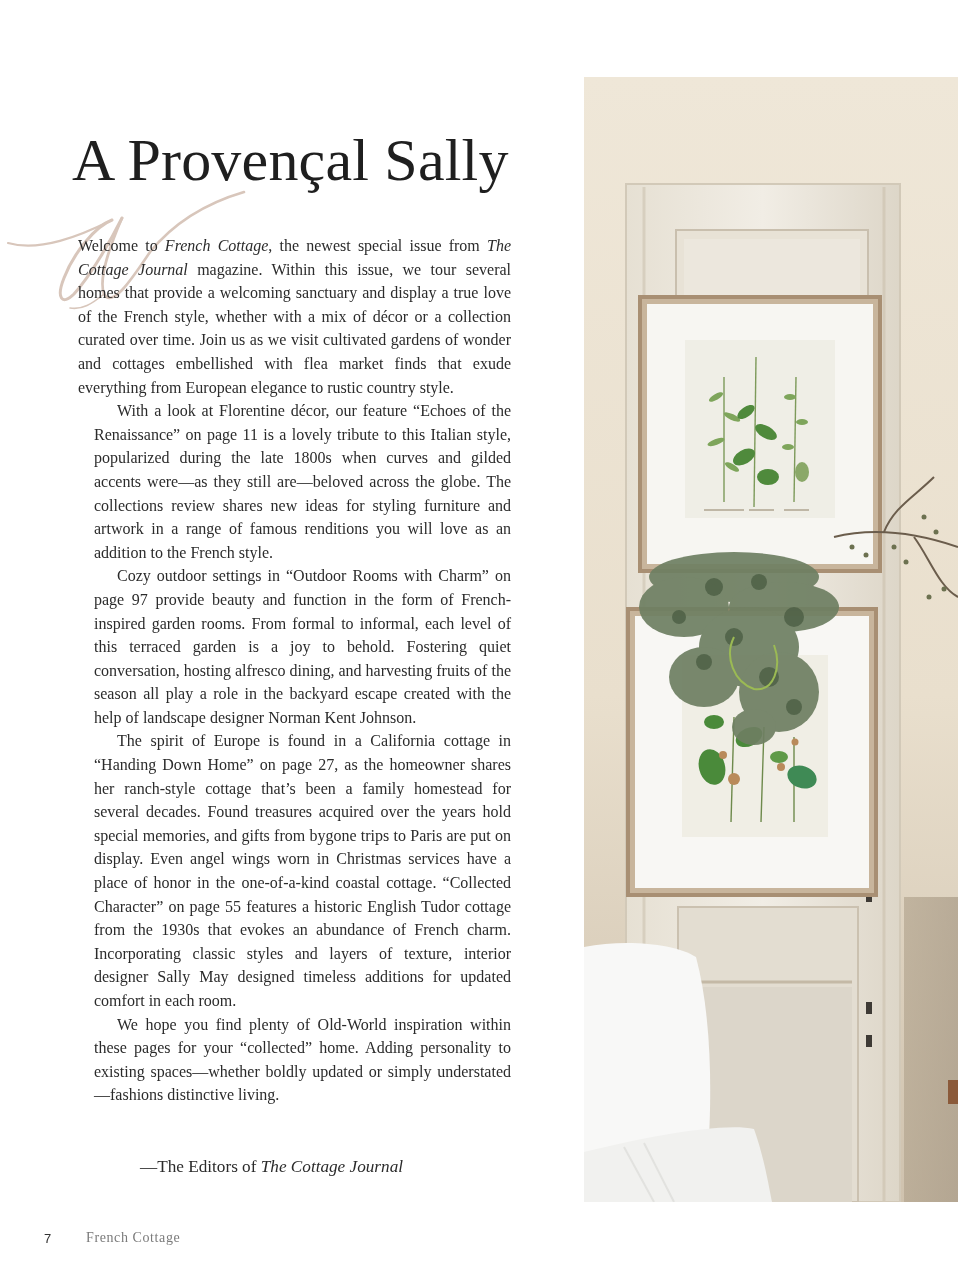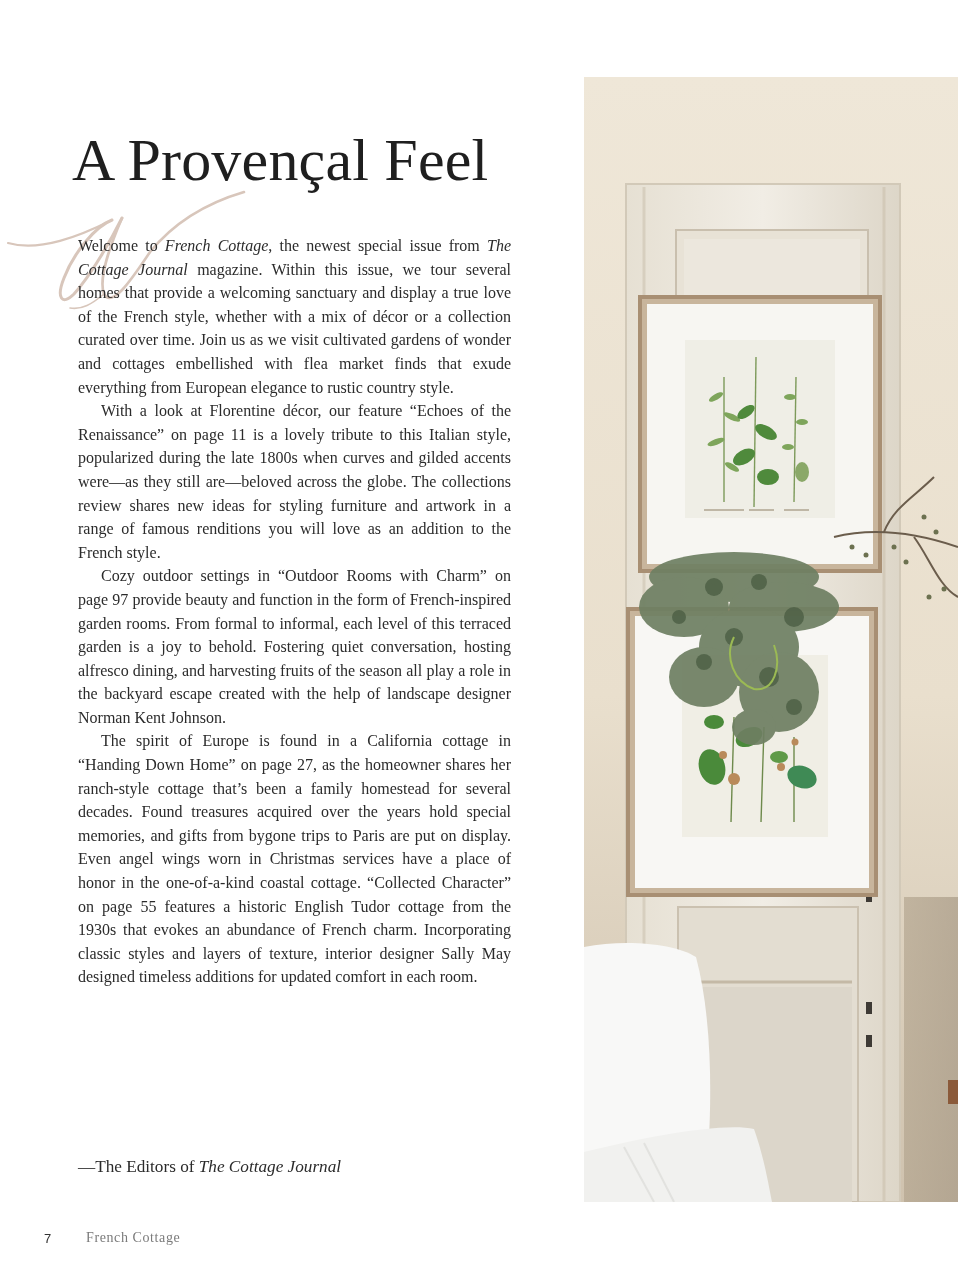--- a/index.html
+++ b/index.html
@@ -17,61 +17,62 @@
       position: absolute; left: 0; top: 186px; width: 260px; height: 130px;
       pointer-events: none;
     }
 
     .article {
       position: absolute; left: 78px; top: 234px; width: 433px;
       font-size: 16px; line-height: 23.6px; color: #2b2b2b;
       text-align: justify; hyphens: none;
     }
     .article p { text-indent: 0; }
-    .article p + p { text-indent: 23px; }
+    .article p + p { text-indent: 23px; margin-left: 16px; }
     .article .it { font-style: italic; }
 
     .signoff {
       position: absolute; left: 78px; top: 1155px; width: 433px;
-      font-size: 17.2px; line-height: 24px; text-align: left; padding-right: 46px; color: #2b2b2b;
+      font-size: 17.2px; line-height: 24px; text-align: center; padding-right: 46px; color: #2b2b2b;
     }
     .signoff .it { font-style: italic; }
 
     .footer {
       position: absolute; left: 44px; top: 1227px; height: 22px;
       display: flex; align-items: center; gap: 0;
     }
     .footer .page-num { font-family: "Liberation Sans", sans-serif; font-size: 13px; color: #333; width: 42px; }
     .footer .pub-name { font-family: "Liberation Serif", serif; font-size: 14px; color: #7b7b7b; letter-spacing: 0.6px; }
 
     .photo {
       position: absolute; left: 584px; top: 77px; width: 374px; height: 1125px;
       overflow: hidden; background: #ece4d5;
     }
     .photo svg { display: block; }
   </style>
 </head>
 <body>
 
-<h1 class="page-title">A Provençal Feel</h1>
+<h1 class="page-title">A Provençal Sally</h1>
 
 <svg class="dropcap" viewBox="0 0 260 130" xmlns="http://www.w3.org/2000/svg">
   <g fill="none" stroke="#d8c6bb" stroke-linecap="round">
     <path d="M8 57 C 40 66, 80 50, 112 34" stroke-width="2.2"></path>
     <path d="M112 34 C 96 40, 74 66, 64 92 C 56 112, 62 120, 74 108 C 92 88, 112 52, 122 32" stroke-width="3"></path>
     <path d="M122 32 C 110 60, 98 92, 104 108 C 112 122, 130 96, 150 66 C 176 34, 210 16, 244 6" stroke-width="2.6"></path>
     <path d="M104 108 C 92 118, 82 124, 70 122" stroke-width="1.6"></path>
   </g>
 </svg>
 
 <div class="article" id="article">
     <p><span>Welcome to </span><span class="it">French Cottage</span><span>, the newest special issue from </span><span class="it">The Cottage Journal</span><span> magazine. Within this issue, we tour several homes that provide a welcoming sanctuary and display a true love of the French style, whether with a mix of décor or a collection curated over time. Join us as we visit cultivated gardens of wonder and cottages embellished with flea market finds that exude everything from European elegance to rustic country style.</span></p>
     <p><span>With a look at Florentine décor, our feature “Echoes of the Renaissance” on page 11 is a lovely tribute to this Italian style, popularized during the late 1800s when curves and gilded accents were—as they still are—beloved across the globe. The collections review shares new ideas for styling furniture and artwork in a range of famous renditions you will love as an addition to the French style.</span></p>
     <p><span>Cozy outdoor settings in “Outdoor Rooms with Charm” on page 97 provide beauty and function in the form of French-inspired garden rooms. From formal to informal, each level of this terraced garden is a joy to behold. Fostering quiet conversation, hosting alfresco dining, and harvesting fruits of the season all play a role in the backyard escape created with the help of landscape designer Norman Kent Johnson.</span></p>
     <p><span>The spirit of Europe is found in a California cottage in “Handing Down Home” on page 27, as the homeowner shares her ranch-style cottage that’s been a family homestead for several decades. Found treasures acquired over the years hold special memories, and gifts from bygone trips to Paris are put on display. Even angel wings worn in Christmas services have a place of honor in the one-of-a-kind coastal cottage. “Collected Character” on page 55 features a historic English Tudor cottage from the 1930s that evokes an abundance of French charm. Incorporating classic styles and layers of texture, interior designer Sally May designed timeless additions for updated comfort in each room.</span></p>
+    <p><span>We hope you find plenty of Old-World inspiration within these pages for your “collected” home. Adding personality to existing spaces—whether boldly updated or simply understated—fashions distinctive living.</span></p>
   </div>
 
 <div class="signoff">
   <span>—The Editors of </span><span class="it">The Cottage Journal</span>
 </div>
 
 <div class="footer">
   <span class="page-num">7</span>
   <span class="pub-name">French Cottage</span>
 </div>

